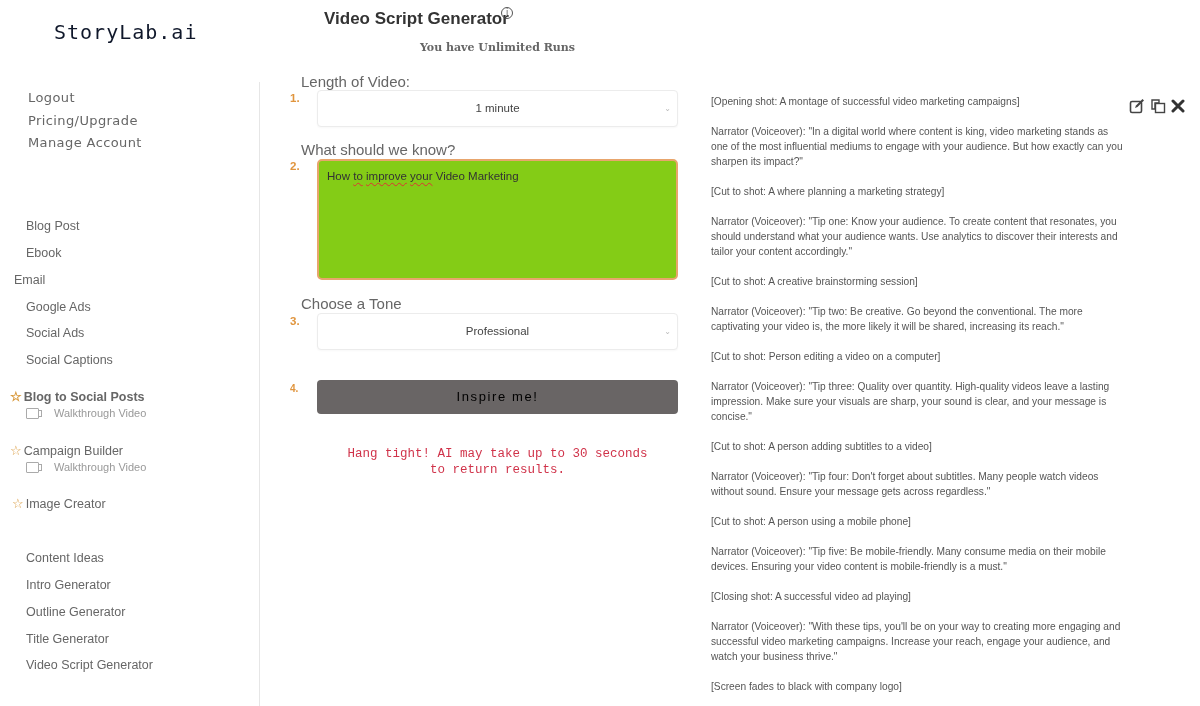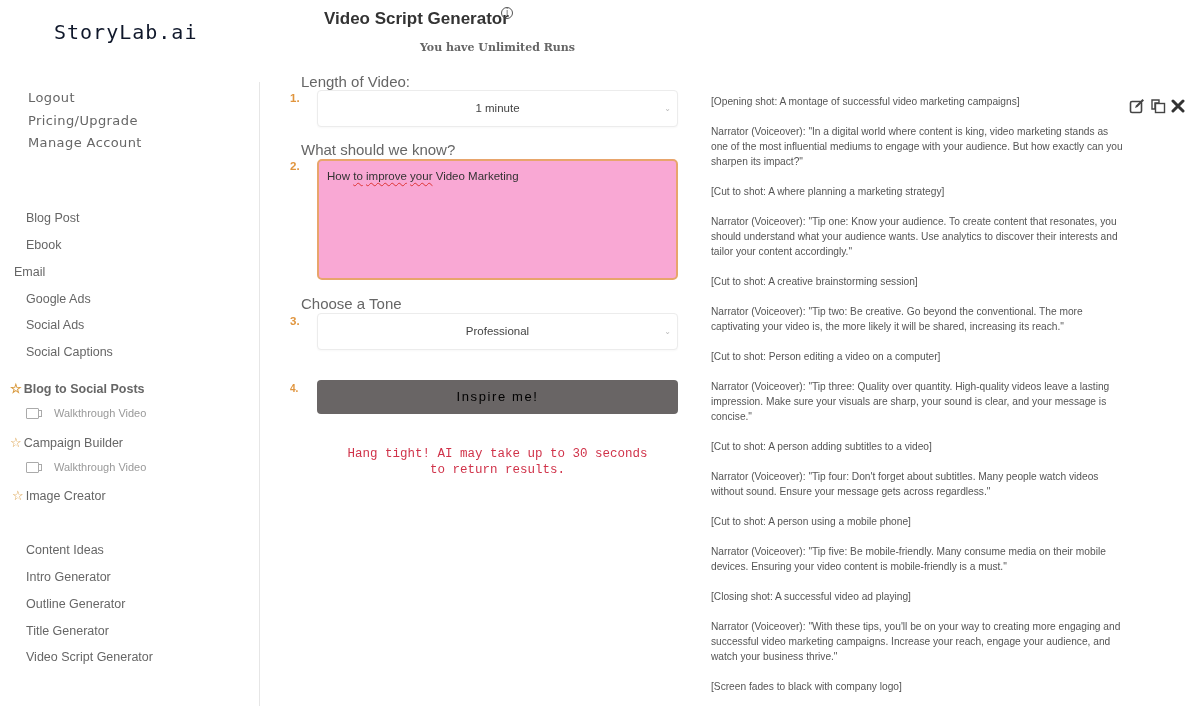--- a/index.html
+++ b/index.html
@@ -20,21 +20,21 @@
       font-size: 20px; letter-spacing: 1px; color: #0f172a;
     }
     .account-links { position: absolute; left: 28px; top: 89px; }
     .account-links a {
       display: block; font-size: 13px; color: #666; letter-spacing: 0.4px;
       text-decoration: none; height: 22.5px; line-height: 18px;
     }
     .nav { position: absolute; left: 0; top: 0; }
     .nav-item {
       position: absolute; font-size: 12.5px; color: #666; white-space: nowrap;
-      font-family: "Liberation Sans", sans-serif; text-decoration: none;
+      font-family: "Liberation Sans", sans-serif; text-decoration: none; margin-top: 8px;
     }
     .nav-item .star { color: #d99a3e; font-size: 13px; margin-right: 2px; }
     .sub-item {
       position: absolute; font-size: 11px; color: #999; white-space: nowrap;
       font-family: "Liberation Sans", sans-serif; display: flex; align-items: center;
     }
     .cam-icon {
       display: inline-block; width: 16px; height: 10px; margin-right: 12px; position: relative;
     }
     .cam-icon::before {
@@ -72,21 +72,21 @@
       position: absolute; left: 317px; width: 361px; height: 37px;
       border: 1px solid #ececec; border-radius: 4px; background: #fff;
       font-family: "Liberation Sans", sans-serif; font-size: 11.5px; color: #444;
       text-align: center; line-height: 35px; box-shadow: 0 1px 2px rgba(0,0,0,0.03);
     }
     .select-box .chev {
       position: absolute; right: 6px; top: 0; font-size: 8px; color: #bbb;
     }
     .textarea-box {
       position: absolute; left: 317px; top: 159px; width: 361px; height: 121px;
-      border: 2px solid #e8a56c; border-radius: 5px; background: #f9a8d4;
+      border: 2px solid #e8a56c; border-radius: 5px; background: #84cc16;
       padding: 9px 8px; font-family: "Liberation Sans", sans-serif; font-size: 11.5px; color: #333;
     }
     .squiggle { text-decoration: underline wavy #d33; text-underline-offset: 2px; text-decoration-thickness: 1px; }
     .inspire-btn {
       position: absolute; left: 317px; top: 380px; width: 361px; height: 34px;
       background: #696565; border: none; border-radius: 4px; color: #000000;
       font-family: "Liberation Sans", sans-serif; font-size: 13px; letter-spacing: 1.6px;
       text-align: center; line-height: 34px; cursor: pointer;
     }
     .hang-tight {

